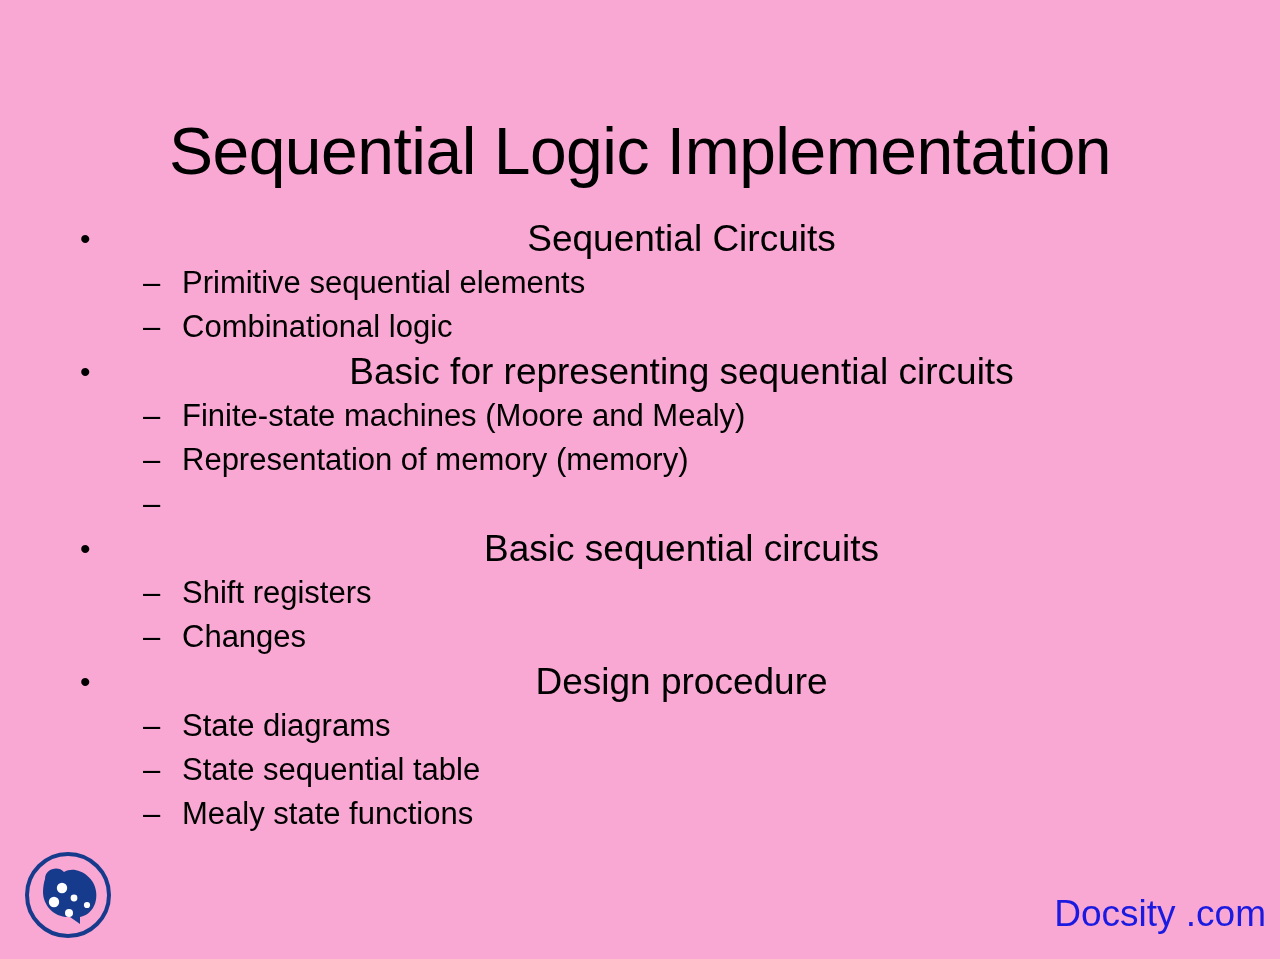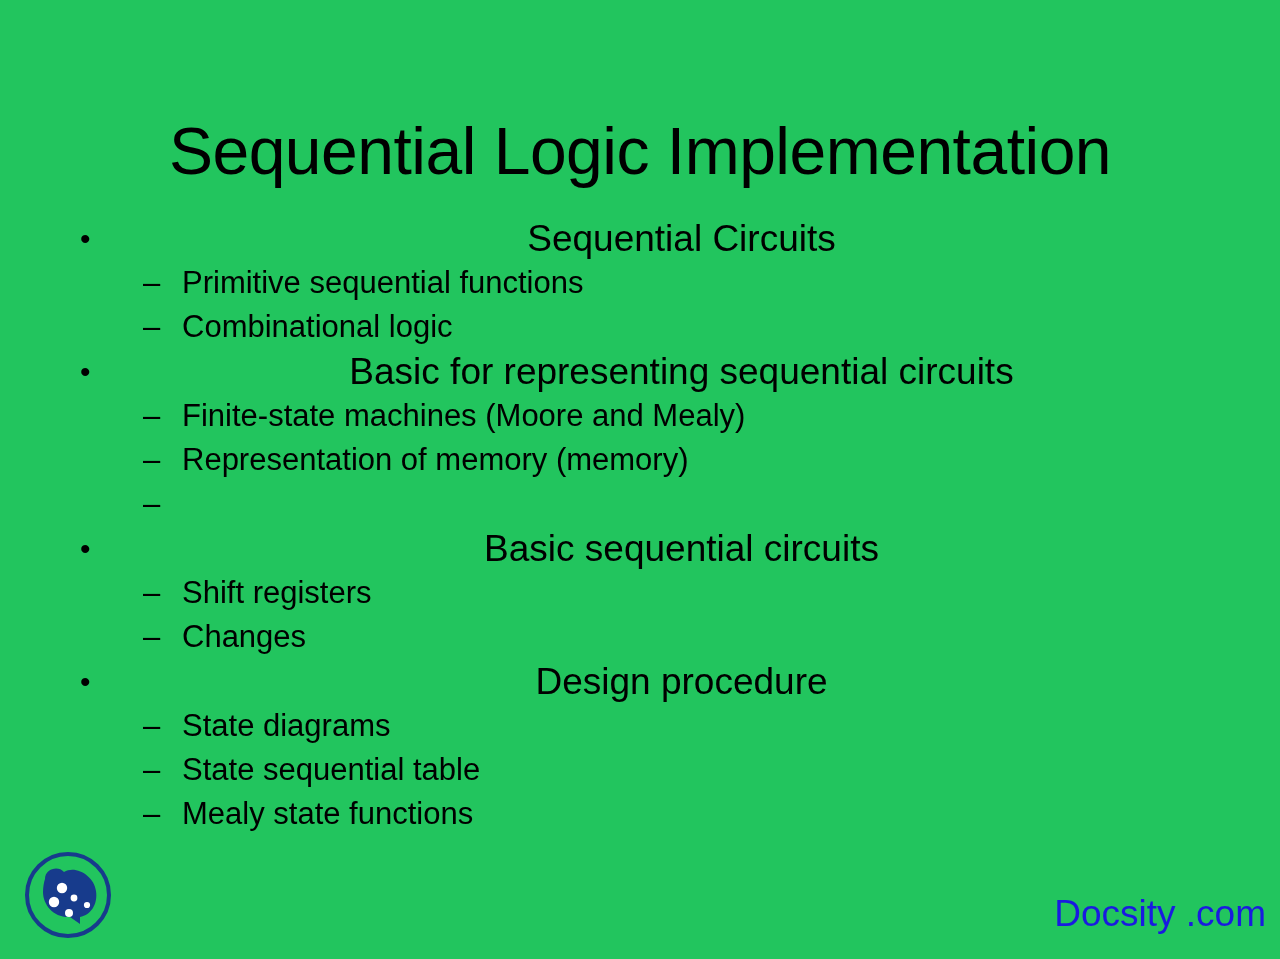--- a/index.html
+++ b/index.html
@@ -13,21 +13,21 @@
     position: relative;
     overflow: hidden;
     font-family: "Liberation Sans", sans-serif;
     color: #000000;
     -webkit-font-smoothing: antialiased;
   }
 
   .slide {
     position: absolute;
     inset: 0;
-    background: #22c55e;
+    background: #f9a8d4;
   }
 
   
   .slide-title {
     position: absolute;
     left: 0;
     right: 0;
     top: 68px;
     text-align: center;
     font-size: 66px;
@@ -121,21 +121,21 @@
 
   <h1 class="slide-title">Sequential Logic Implementation</h1>
 
   <div class="body-list">
       <div class="bullet-row lvl1">
         <span class="marker">•</span>
         <span class="txt">Sequential Circuits</span>
       </div>
       <div class="bullet-row lvl2">
         <span class="marker">–</span>
-        <span class="txt">Primitive sequential functions</span>
+        <span class="txt">Primitive sequential elements</span>
       </div>
       <div class="bullet-row lvl2">
         <span class="marker">–</span>
         <span class="txt">Combinational logic</span>
       </div>
       <div class="bullet-row lvl1">
         <span class="marker">•</span>
         <span class="txt">Basic for representing sequential circuits</span>
       </div>
       <div class="bullet-row lvl2">

